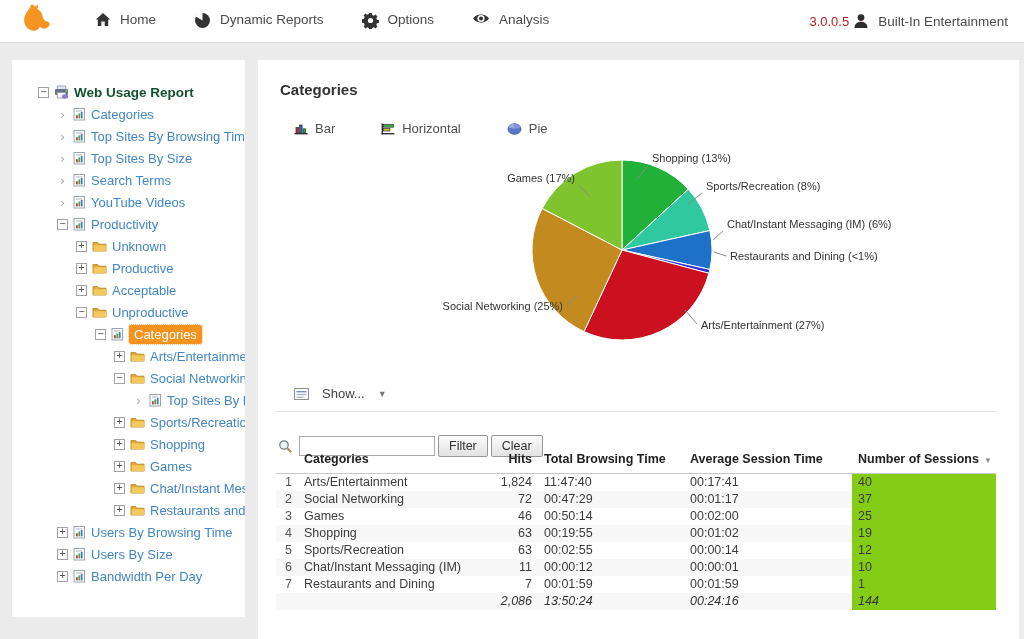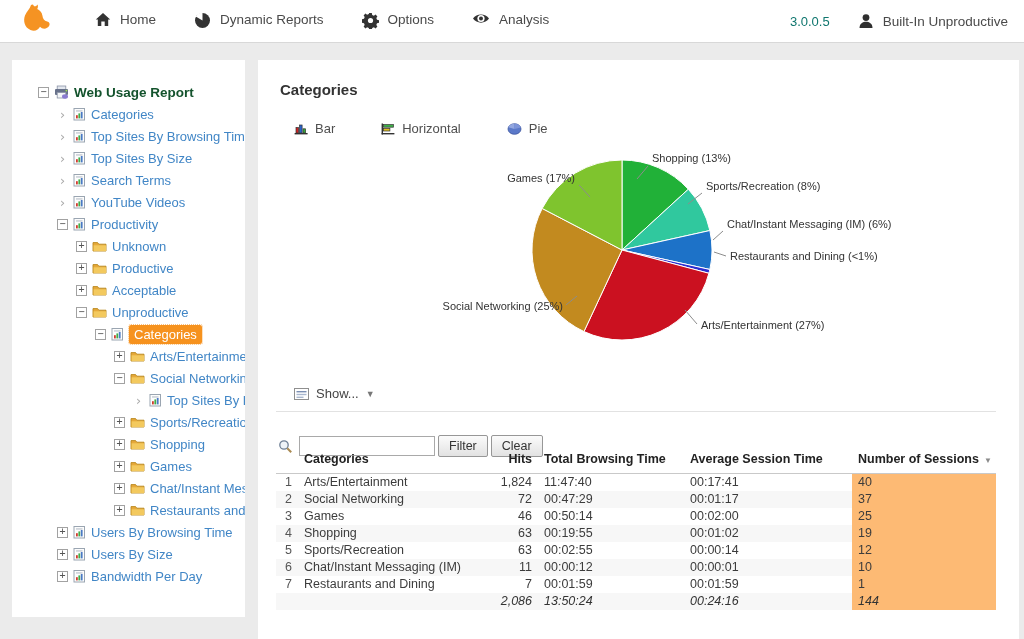--- a/index.html
+++ b/index.html
@@ -12,21 +12,21 @@
     color:#444;
   }
   
   .nav { position:absolute; top:0; left:0; right:0; height:43px; background:#fff;
          border-bottom:1px solid #d8d8d8; display:flex; align-items:center; }
   .logo { margin:0 22px 0 12px; display:flex; cursor:pointer; }
   .nav-item { height:43px; display:flex; align-items:flex-start; gap:9px; padding:0 19px;
               font-size:13.5px; color:#4a4a4a; cursor:pointer; white-space:nowrap;margin-top:24px; }
   .nav-item.active { background:#e9e9e9; }
   .nav-right { margin-left:auto; display:flex; align-items:center; padding-right:16px; }
-  .version { color:#0f766e; font-size:13px; margin-right:28px; }
+  .version { color:#b91c1c; font-size:13px; margin-right:4px; }
   .user { font-size:13.5px; color:#4a4a4a; display:flex; gap:9px; align-items:center; cursor:pointer; }
   
   .sidebar { position:absolute; left:12px; top:60px; width:233px; height:557px;
              background:#fff; overflow:hidden; }
   .tree { padding-top:21px; font-size:13px; }
   .tree-row { height:22px; display:flex; align-items:center; white-space:nowrap; cursor:pointer; }
   .expander { width:11px; height:11px; flex:0 0 11px; border:1px solid #a2a2a2; background:#fff;
               color:#555; font-size:10px; line-height:8px; text-align:center; margin-right:5px;
               font-family:"DejaVu Sans Mono",monospace; }
   .expander.chev { border:none; background:none; color:#a9a9a9; font-size:13px; line-height:11px; }
@@ -34,42 +34,42 @@
   .tree-label { color:#4186c6; }
   .tree-row.root .tree-label { font-weight:bold; color:#14532d; font-size:13.5px; }
   .tree-label.selected { background:#f6921e; color:#fff; padding:2px 5px; border-radius:2px;
                          outline:1px dotted #f9c180; }
   
   .main { position:absolute; left:258px; top:60px; width:761px; height:579px; background:#fff; }
   .page-title { position:absolute; left:22px; top:21px; font-size:15px; font-weight:bold; color:#333; }
   .chart-tabs { position:absolute; left:36px; top:61px; display:flex; gap:46px; }
   .chart-tab { display:flex; align-items:center; gap:7px; font-size:13px; color:#4f4f4f; cursor:pointer; }
   .chart-area { position:absolute; left:172px; top:78px; width:470px; height:222px; }
-  .show-row { position:absolute; left:36px; top:326px; display:flex; align-items:center; gap:7px;
+  .show-row { position:absolute; left:36px; top:326px; display:flex; align-items:center; gap:13px;
               font-size:13px; color:#444; cursor:pointer; }
   .caret { font-size:9px; color:#777; }
   .filter-bar { position:absolute; left:18px; top:351px; right:23px; border-top:1px solid #e2e2e2;
                 padding-top:23px; display:flex; align-items:center; }
   .search-icon { margin:0 6px 0 2px; display:flex; }
   .filter-input { width:136px; height:20px; border:1px solid #a9a9a9; font-size:12px; padding:0 4px;
                   background:#fff; font-family:"Liberation Sans",sans-serif; }
   .btn { height:22px; padding:0 10px; font-size:12.5px; color:#333;
          background:linear-gradient(#fbfbfb,#e2e2e2); border:1px solid #979797; border-radius:2px;
          cursor:pointer; font-family:"Liberation Sans",sans-serif; margin-left:3px; }
   
   .data-table { position:absolute; left:18px; top:388px; width:720px; border-collapse:collapse;
                 font-size:12.5px; color:#3c3c3c; table-layout:fixed; }
   .data-table th { font-weight:bold; color:#222; text-align:left; padding:4px 6px 7px;
                    border-bottom:1px solid #c9c9c9; white-space:nowrap; cursor:pointer; }
   .data-table th.right { text-align:right; }
   .data-table td { padding:2px 6px; height:17px; line-height:13px; white-space:nowrap; overflow:hidden; }
   .data-table td.num { text-align:right; color:#555; }
   .data-table td.right { text-align:right; }
   .data-table tbody tr:nth-child(even) { background:#f7f7f7; }
-  .data-table td.sess { background:#fdba74; }
+  .data-table td.sess { background:#84cc16; }
   .data-table tr.totals { background:#ececec; }
   .data-table tr.totals td { font-style:italic; color:#333; }
   .sort-arrow { font-size:8px; color:#8b8b8b; margin-left:5px; }
   svg { display:block; }
 </style>
 </head>
 <body>
 
 <div class="nav">
   <span class="logo">
@@ -121,21 +121,21 @@
     </div>
   <div class="nav-right">
     <span class="version">3.0.0.5</span>
     <span class="user">
       <span>
         <svg width="16" height="16" viewBox="0 0 16 16" fill="#2f2f2f">
           <circle cx="8" cy="4.6" r="3.4"></circle>
           <path d="M1.5 15 C1.5 10.5 5 8.8 8 8.8 C11 8.8 14.5 10.5 14.5 15 Z"></path>
         </svg>
       </span>
-      <span>Built-In Unproductive</span>
+      <span>Built-In Entertainment</span>
     </span>
   </div>
 </div>
 
 <div class="sidebar">
   <div class="tree" id="tree">
       <div class="tree-row root" style="padding-left: 26px;">
         <span class="expander">−</span>
         <span class="tree-icon">
           <svg width="15" height="14" viewBox="0 0 15 14">

